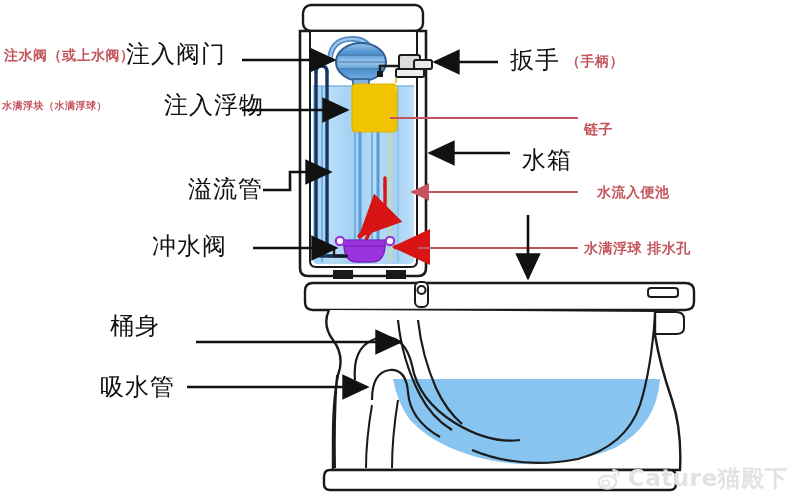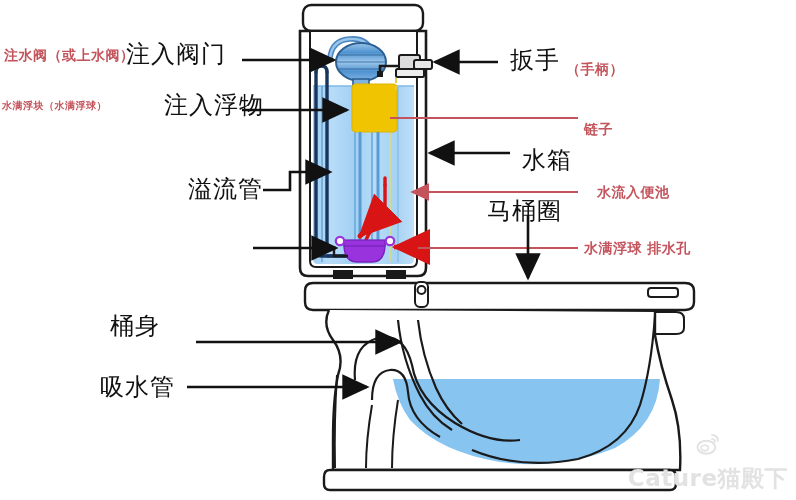--- a/index.html
+++ b/index.html
@@ -52,21 +52,20 @@
     right: 8px;
     bottom: 6px;
     display: flex;
     align-items: center;
     gap: 6px;
     color: #e2e2e2;
     font-size: 23px;
     font-weight: bold;
     letter-spacing: 0.5px;
     user-select: none;
-    flex-direction: column;
   }
   .watermark .wb-logo {
     width: 26px;
     height: 26px;
     display: inline-block;
   }
 </style>
 </head>
 <body>
 
@@ -284,31 +283,31 @@
   </svg>
 
   <div class="lbl lbl-red" style="left:4px; top:48px;">注水阀（或上水阀）</div>
   <div class="lbl lbl-main" style="left:126px; top:42px;">注入阀门</div>
 
   <div class="lbl lbl-red-sm" style="left:2px; top:101px;">水满浮块（水满浮球）</div>
   <div class="lbl lbl-main" style="left:126px; top:93px;margin-left:38px;">注入浮物</div>
 
   <div class="lbl lbl-main" style="left:188px; top:177px;">溢流管</div>
 
+  <div class="lbl lbl-main" style="left:152px; top:234px;">冲水阀</div>
 
   <div class="lbl lbl-main" style="left:510px; top:48px;">扳手</div>
-  <div class="lbl lbl-red" style="left:566px; top:62px;text-align:center;">（手柄）</div>
+  <div class="lbl lbl-red" style="left:566px; top:54px;text-align:center;">（手柄）</div>
 
   <div class="lbl lbl-red" style="left:584px; top:110px;margin-top:12px;">链子</div>
 
   <div class="lbl lbl-main" style="left:522px; top:140px;margin-top:8px;">水箱</div>
 
   <div class="lbl lbl-red" style="left:584px; top:185px;margin-left:13px;">水流入便池</div>
 
-  <div class="lbl lbl-main" style="left:487px; top:199px;">马桶圈</div>
 
   <div class="lbl lbl-red" style="left:584px; top:241px;">水满浮球 排水孔</div>
 
   <div class="lbl lbl-main" style="left:110px; top:314px;">桶身</div>
 
   <div class="lbl lbl-main" style="left:100px; top:375px;">吸水管</div>
 
   <div class="watermark">
     <span class="wb-logo">
       <svg viewBox="0 0 32 32" width="26" height="26">

